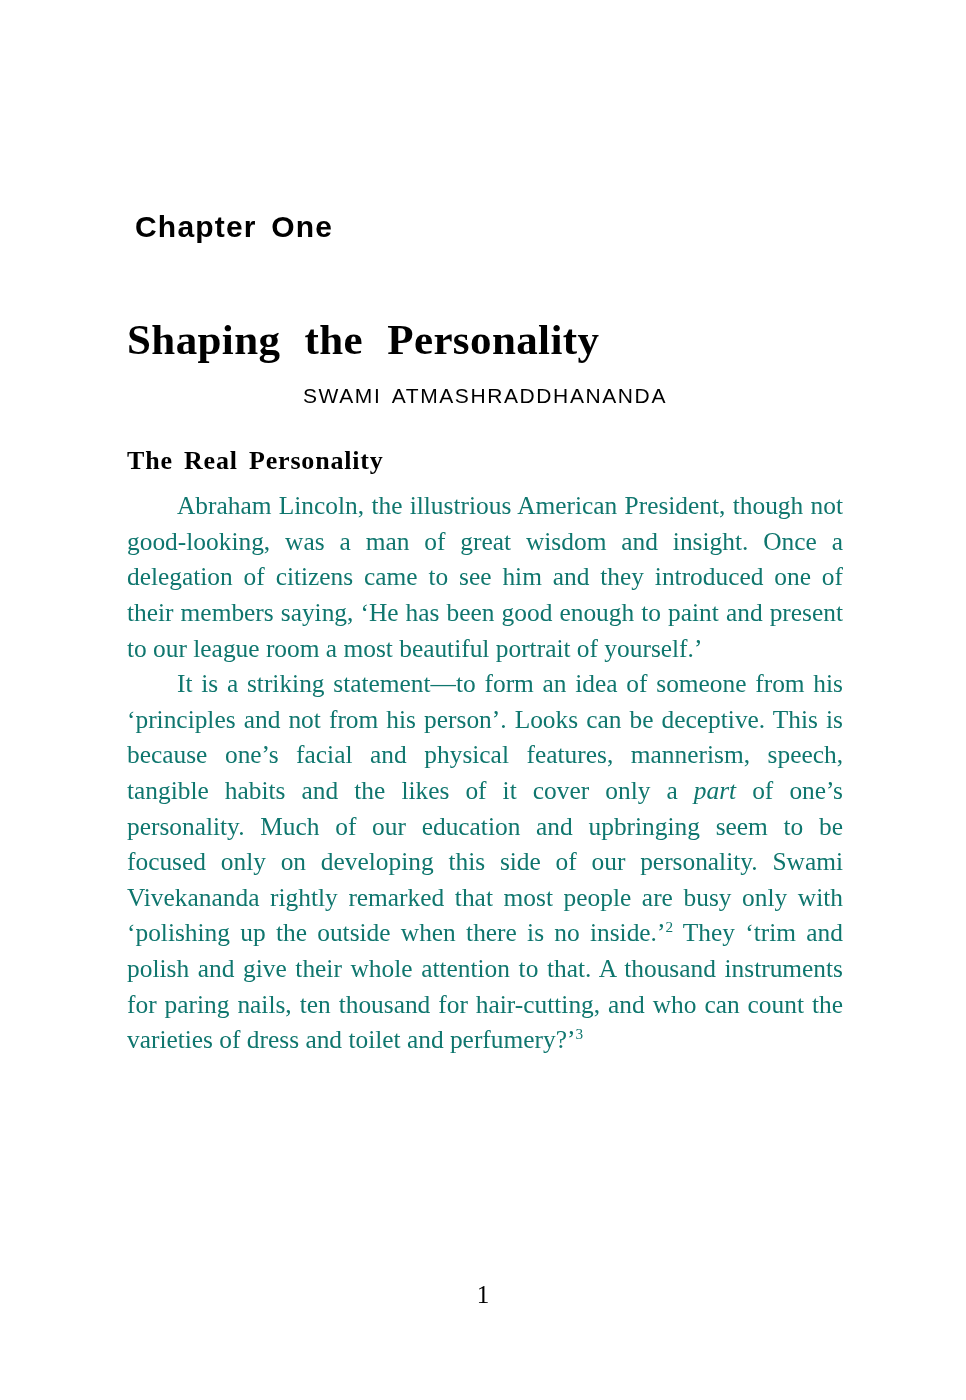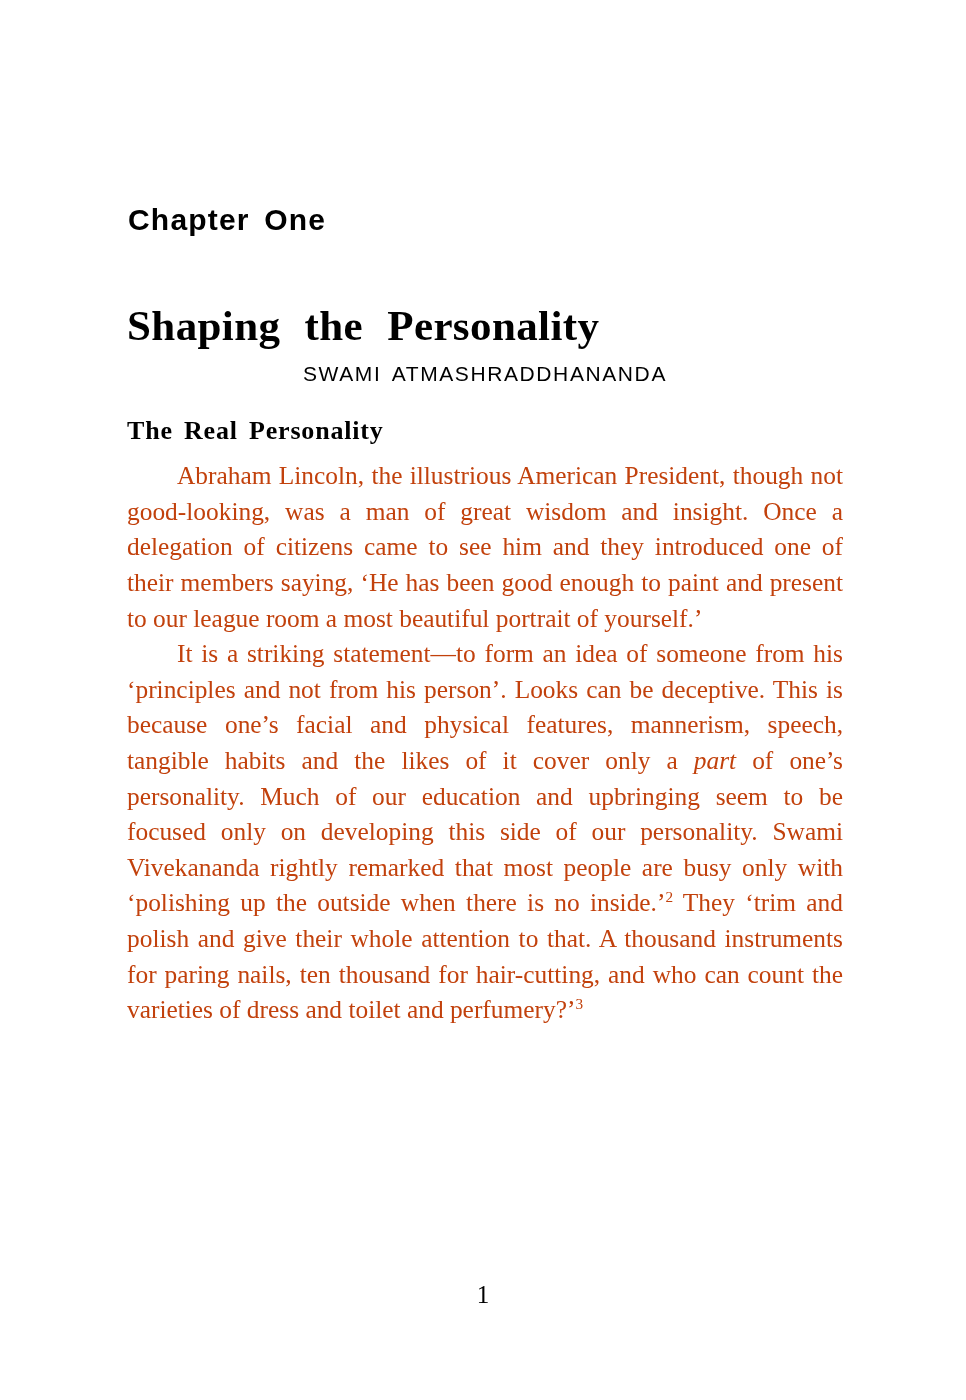--- a/index.html
+++ b/index.html
@@ -27,21 +27,21 @@
   }
 
   
   .chapter-label {
     font-family: "Liberation Sans", sans-serif;
     font-weight: bold;
     font-size: 30px;
     letter-spacing: 1.2px;
     word-spacing: 5px;
     color: #000000;
-    margin: 1px;
+    margin: 8px;
     padding-top: 202px;
     line-height: 1.1;
   }
 
   
   .article-title {
     font-family: "Liberation Serif", serif;
     font-weight: bold;
     font-size: 43px;
     letter-spacing: 0.4px;
@@ -55,21 +55,21 @@
 
   
   .byline {
     font-family: "Liberation Sans", sans-serif;
     font-weight: normal;
     font-size: 21px;
     letter-spacing: 1.6px;
     word-spacing: 4px;
     text-align: center;
     color: #000000;
-    margin: 0;
+    margin: 8px;
     padding-top: 13px;
     line-height: 1.1;
   }
 
   
   .section-heading {
     font-family: "Liberation Serif", serif;
     font-weight: bold;
     font-size: 26px;
     letter-spacing: 0.8px;
@@ -78,21 +78,21 @@
     margin: 0;
     padding-top: 31px;
     line-height: 1.15;
   }
 
   
   .body-text {
     font-family: "Liberation Serif", serif;
     font-size: 25.4px;
     line-height: 35.6px;
-    color: #c2410c;
+    color: #0f766e;
     text-align: justify;
     text-justify: inter-word;
     margin: 0;
     text-indent: 50px;
     -webkit-hyphens: none;
     hyphens: none;
   }
 
   .body-text.first {
     padding-top: 12px;

